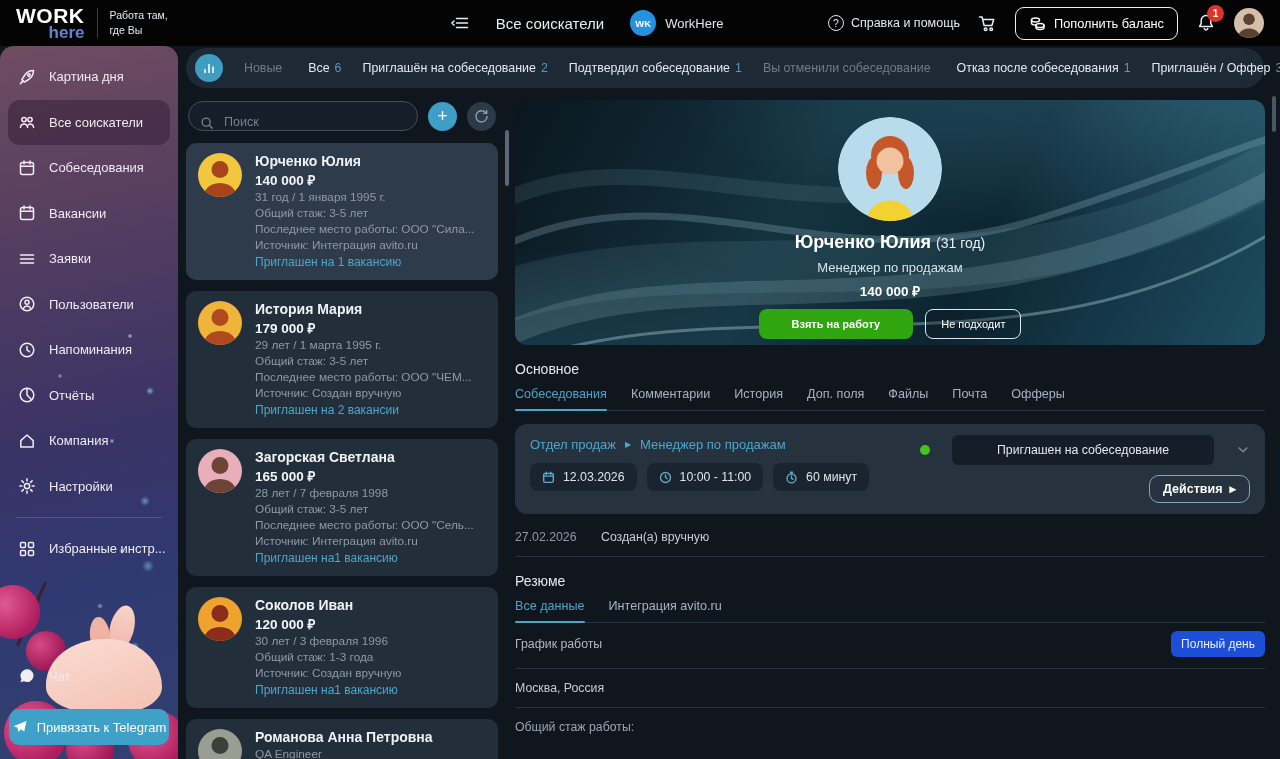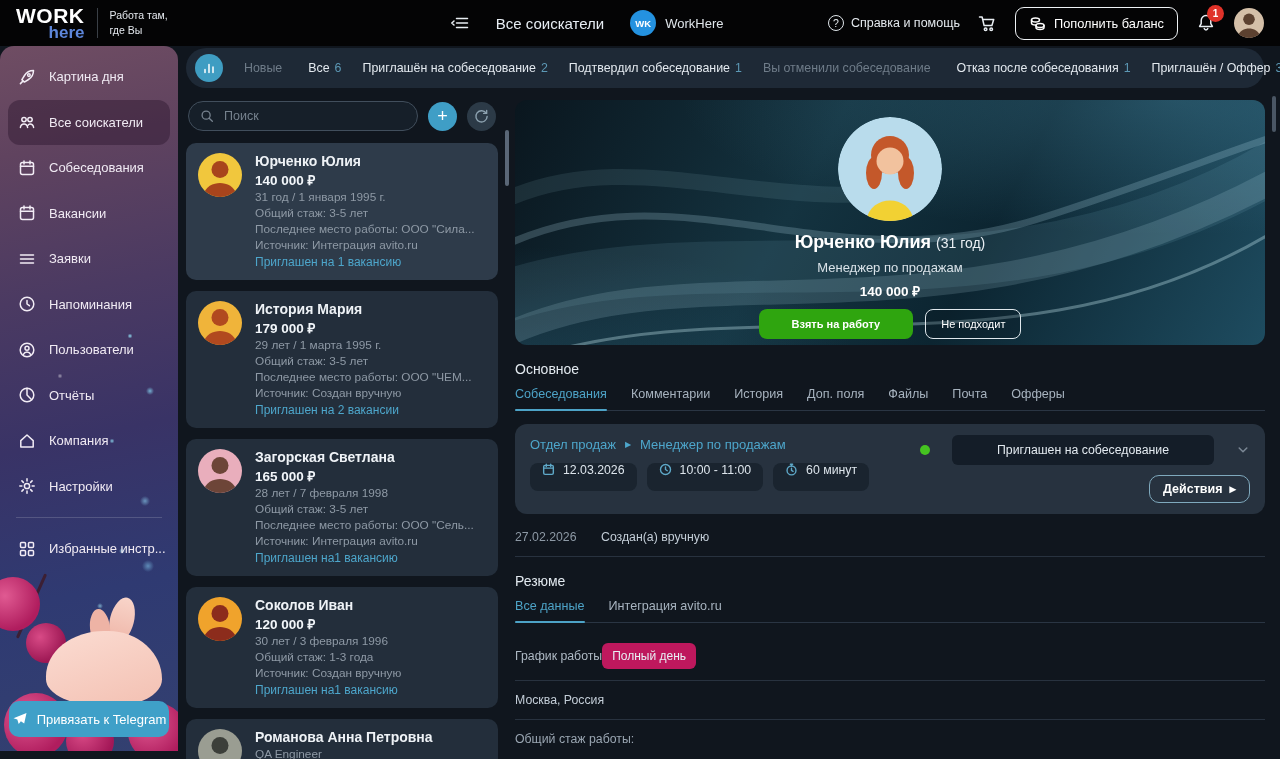--- a/index.html
+++ b/index.html
@@ -22,21 +22,21 @@
   .help{display:flex;align-items:center;gap:7px;font-size:12.5px;color:#e4e9ee;cursor:pointer;}
   .qmark{width:16px;height:16px;border-radius:50%;border:1.4px solid #dfe5ea;display:flex;align-items:center;justify-content:center;font-size:10.5px;box-sizing:border-box;}
   .cart{color:#e8edf2;cursor:pointer;}
   .topup{display:flex;align-items:center;gap:8px;border:1px solid #eef2f5;border-radius:9px;padding:7px 13px;font-size:12.8px;background:transparent;color:#fff;cursor:pointer;}
   .coins{color:#fff;}
   .bell-wrap{position:relative;color:#e8edf2;cursor:pointer;}
   .badge{position:absolute;top:-8px;right:-8px;min-width:17px;height:17px;border-radius:9px;background:#e03229;font-size:10px;display:flex;align-items:center;justify-content:center;font-weight:bold;padding:0 3px;box-sizing:border-box;color:#fff;}
   .tb-avatar{width:30px;height:30px;border-radius:50%;overflow:hidden;background:#d4bfa8;color:#5c4130;cursor:pointer;}
 
   
-  .sidebar{position:absolute;top:46px;left:0;width:178px;bottom:8px;border-radius:14px 14px 0 0;box-sizing:border-box;padding-top:8px;z-index:5;display:flex;flex-direction:column;overflow:hidden;
+  .sidebar{position:absolute;top:46px;left:0;width:178px;bottom:0;border-radius:14px 14px 0 0;box-sizing:border-box;padding-top:8px;z-index:5;display:flex;flex-direction:column;overflow:hidden;
     background:
       radial-gradient(circle 1.5px at 130px 290px,rgba(150,235,255,.9),transparent 2.5px),
       radial-gradient(circle 2.5px at 150px 345px,rgba(140,225,255,.7),transparent 4px),
       radial-gradient(circle 1.5px at 112px 395px,rgba(150,235,255,.8),transparent 2.5px),
       radial-gradient(circle 3px at 145px 455px,rgba(150,225,255,.55),transparent 5px),
       radial-gradient(circle 2px at 122px 505px,rgba(170,240,255,.7),transparent 3px),
       radial-gradient(circle 3.5px at 148px 520px,rgba(140,220,255,.5),transparent 6px),
       radial-gradient(circle 2px at 100px 560px,rgba(170,240,255,.6),transparent 3px),
       radial-gradient(circle 2.5px at 135px 600px,rgba(170,240,255,.55),transparent 4px),
       radial-gradient(circle 1.5px at 60px 330px,rgba(255,255,255,.5),transparent 2.5px),
@@ -68,21 +68,21 @@
   .filterbar{position:absolute;left:186px;top:48px;width:1078px;height:40px;background:#1e2936;border-radius:20px;display:flex;align-items:center;gap:21px;padding:0 9px;box-sizing:border-box;z-index:4;}
   .fb-chart{width:28px;height:28px;border-radius:50%;background:#3f9dc2;display:flex;align-items:center;justify-content:center;color:#fff;flex:none;cursor:pointer;}
   .filter{font-size:12.4px;display:flex;gap:5px;color:#e3e9ef;white-space:nowrap;cursor:pointer;}
   .filter.muted{color:#6f7c89;}
   .filter .cnt{color:#5c98b5;}
   .filter.muted .cnt{color:#5a6673;}
 
   
   .listcol{position:absolute;left:186px;top:96px;width:312px;bottom:0;overflow:hidden;z-index:3;}
   .search-row{display:flex;align-items:center;gap:10px;margin:5px 0 12px 2px;}
-  .search{width:230px;height:30px;border:1px solid #414e5c;border-radius:16px;background:#161f29;display:flex;align-items:center;gap:8px;padding:0 11px;box-sizing:border-box;color:#76828e;}
+  .search{width:230px;height:30px;border:1px solid #414e5c;border-radius:16px;background:#161f29;display:flex;align-items:flex-end;gap:8px;padding:0 11px;box-sizing:border-box;color:#76828e;}
   .search input{background:transparent;border:none;outline:none;color:#9aa6b2;font-size:12.5px;width:100%;font-family:"Liberation Sans",sans-serif;}
   .search input::placeholder{color:#76828e;}
   .circle-btn{width:29px;height:29px;border-radius:50%;display:flex;align-items:center;justify-content:center;cursor:pointer;flex:none;}
   .add-btn{background:#3f9ec6;color:#fff;font-size:18px;font-weight:400;line-height:1;}
   .undo-btn{background:#2c3a47;color:#8da2b0;}
   .card{background:#232e3b;border-radius:10px;padding:10px 12px;margin-bottom:11px;display:flex;gap:13px;cursor:pointer;}
   .card.sel{background:#2e3b4a;}
   .av{width:44px;height:44px;border-radius:50%;flex:none;overflow:hidden;}
   .av1{background:#f1c73d;color:#a8441c;}
   .av2{background:#f0b43a;color:#b1491f;}
@@ -122,37 +122,37 @@
   .tabs{display:flex;gap:24px;margin-top:10px;border-bottom:1px solid #2a3543;}
   .tab{font-size:12.6px;color:#a7b3bf;padding-bottom:9px;position:relative;cursor:pointer;white-space:nowrap;}
   .tab.active{color:#4da3c7;}
   .tab.active::after{content:"";position:absolute;left:0;right:0;bottom:-1px;height:2px;background:#4da3c7;border-radius:1px;}
 
   .int-card{margin-top:13px;background:#27323f;border-radius:12px;padding:11px 15px;display:flex;justify-content:space-between;align-items:flex-start;}
   .bc{display:flex;align-items:center;gap:9px;font-size:13px;color:#4da6cb;margin-top:2px;}
   .bc-sep{font-size:8px;color:#4da6cb;}
   .bc-link{cursor:pointer;}
   .chips{display:flex;gap:10px;margin-top:11px;}
-  .chip{display:flex;gap:8px;background:#1a242f;border-radius:8px;padding:0 12px;height:28px;font-size:12.3px;color:#dde5ec;white-space:nowrap;}
+  .chip{display:flex;align-items:center;gap:8px;background:#1a242f;border-radius:8px;padding:0 12px;height:28px;font-size:12.3px;color:#dde5ec;white-space:nowrap;}
   .chip .cicon{color:#5fa9c9;flex:none;}
   .int-right{width:330px;display:flex;flex-direction:column;align-items:flex-end;gap:10px;flex:none;}
   .status-row{display:flex;align-items:center;gap:22px;width:100%;cursor:pointer;}
   .dot{width:10px;height:10px;border-radius:50%;background:#45c421;flex:none;}
   .status-pill{flex:1;height:30px;background:#141d28;border-radius:6px;display:flex;align-items:center;justify-content:center;font-size:12.3px;color:#e2e9ef;}
   .chev{color:#7b8895;flex:none;}
   .btn-actions{border:1px solid #7fa9bd;border-radius:10px;padding:6px 13px;font-size:12.5px;font-weight:600;color:#fff;display:flex;gap:7px;align-items:center;background:transparent;cursor:pointer;font-family:"Liberation Sans",sans-serif;}
   .btn-arrow{font-size:8.5px;}
 
   .hist{margin-top:16px;}
   .hrow{display:flex;gap:16px;font-size:12.3px;margin-bottom:12px;}
   .hdate{color:#8d99a5;width:70px;flex:none;}
   .hevent{color:#c3cdd7;}
   .divider{height:1px;background:#28323f;margin:11px 0;}
-  .rrow{display:flex;align-items:center;font-size:12.3px;color:#aeb9c4;margin-top:20px;}
-  .pill-chip{background:#be185d;border-radius:6px;padding:6px 10px;font-size:12px;color:#e8eef4;}
+  .rrow{display:flex;align-items:center;justify-content:space-between;font-size:12.3px;color:#aeb9c4;margin-top:8px;}
+  .pill-chip{background:#1d4ed8;border-radius:6px;padding:6px 10px;font-size:12px;color:#e8eef4;}
   .loc{font-size:12.3px;color:#c3cdd7;margin:12px 0;}
   .exp-label{font-size:12.3px;color:#9aa6b2;margin-top:12px;}
 </style>
 </head>
 <body>
 
 <div class="app">
 
   <div class="topbar">
     <div class="logo">
@@ -256,34 +256,34 @@
           <svg class="ic" width="18" height="18" viewBox="0 0 18 18">
             <path d="M2.5 5h13M2.5 9h13M2.5 13h13"></path>
           </svg>
         </span>
       <span class="side-label">Заявки</span>
     </div>
     <div class="side-item">
       <span class="sicon">
           <svg class="ic" width="18" height="18" viewBox="0 0 18 18">
             <circle cx="9" cy="9" r="6.8"></circle>
-            <path d="M9 5.4V9l2.4 1.7"></path>
-          </svg>
-        </span>
-      <span class="side-label">Напоминания</span>
-    </div>
-    <div class="side-item">
-      <span class="sicon">
-          <svg class="ic" width="18" height="18" viewBox="0 0 18 18">
-            <circle cx="9" cy="9" r="6.8"></circle>
             <circle cx="9" cy="7.3" r="2"></circle>
             <path d="M5.4 13.3c.8-1.6 2.1-2.4 3.6-2.4s2.8.8 3.6 2.4"></path>
           </svg>
         </span>
       <span class="side-label">Пользователи</span>
+    </div>
+    <div class="side-item">
+      <span class="sicon">
+          <svg class="ic" width="18" height="18" viewBox="0 0 18 18">
+            <circle cx="9" cy="9" r="6.8"></circle>
+            <path d="M9 5.4V9l2.4 1.7"></path>
+          </svg>
+        </span>
+      <span class="side-label">Напоминания</span>
     </div>
     <div class="side-item">
       <span class="sicon">
           <svg class="ic" width="18" height="18" viewBox="0 0 18 18">
             <circle cx="9" cy="9" r="6.8"></circle>
             <path d="M9 2.2V9l4.7 4.7"></path>
           </svg>
         </span>
       <span class="side-label">Отчёты</span>
     </div>
@@ -311,20 +311,28 @@
             <rect x="2.5" y="2.5" width="5" height="5" rx="1"></rect>
             <rect x="10.5" y="2.5" width="5" height="5" rx="1"></rect>
             <rect x="2.5" y="10.5" width="5" height="5" rx="1"></rect>
             <rect x="10.5" y="10.5" width="5" height="5" rx="1"></rect>
           </svg>
         </span>
       <span class="side-label">Избранные инстр...</span>
 
     </div>
     <div class="side-spacer"></div>
+    <div class="side-item">
+      <span class="sicon">
+          <svg width="18" height="18" viewBox="0 0 18 18">
+            <path d="M15.5 8.6a6.5 6.5 0 0 1-9.6 5.7l-3.4.9.9-3.2A6.5 6.5 0 1 1 15.5 8.6z" fill="currentColor"></path>
+          </svg>
+        </span>
+      <span class="side-label">Чат</span>
+    </div>
     <div class="tg-btn">
       <span>
           <svg width="16" height="16" viewBox="0 0 16 16">
             <path d="M14.5 2L1.5 7.2l3.8 1.4L6.7 13l2.2-2.8 3.3 2.4z" fill="#ffffff"></path>
           </svg>
         </span>
       <span>Привязать к Telegram</span>
     </div>
     <div class="flora">
       <div class="branch b1"></div>

